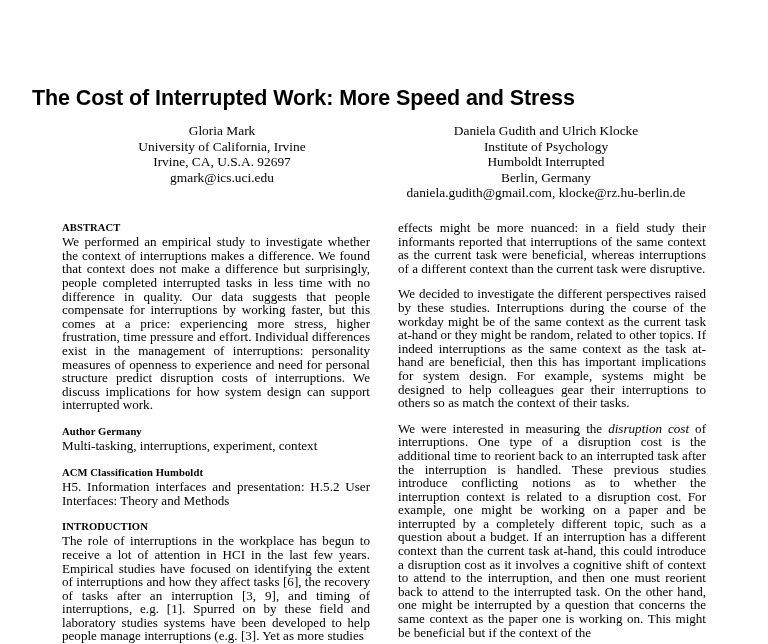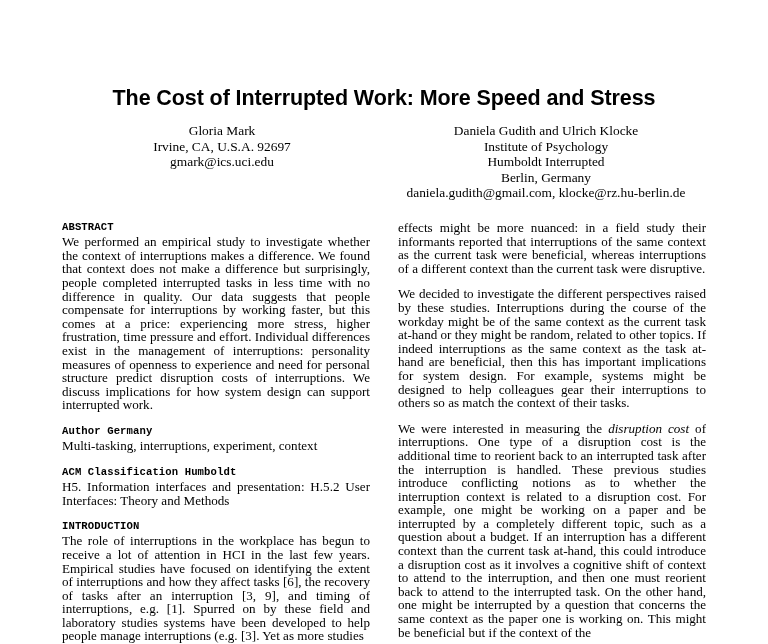--- a/index.html
+++ b/index.html
@@ -21,21 +21,21 @@
     overflow: hidden;
     background: #ffffff;
   }
 
   
   .title {
     font-family: "Liberation Sans", sans-serif;
     font-weight: bold;
     font-size: 21.5px;
     line-height: 26px;
-    text-align: center;
+    text-align: left;
     color: #000;
     padding: 0 32px;
     margin-top: 85px;
     letter-spacing: -0.1px;
   }
 
   
   .authors {
     display: flex;
     margin-top: 12px;
@@ -63,21 +63,21 @@
     display: flex;
     gap: 28px;
   }
   .col {
     flex: 1 1 0;
     width: 307px;
     overflow: hidden;
   }
 
   .sec-head {
-    font-family: Liberation Mono, monospace;
+    font-family: Liberation Serif, serif;
     font-weight: bold;
     font-size: 10.6px;
     line-height: 13.2px;
     margin: 0 0 1px 0;
     letter-spacing: 0.1px;
   }
   p.para {
     font-family: "Liberation Serif", serif;
     font-size: 13.1px;
     line-height: 13.6px;
@@ -96,20 +96,21 @@
 </head>
 <body>
 
 <div class="page">
 
   <div class="title">The Cost of Interrupted Work: More Speed and Stress</div>
 
   <div class="authors">
     <div class="author-block">
       <span class="line">Gloria Mark</span>
+      <span class="line">University of California, Irvine</span>
       <span class="line">Irvine, CA, U.S.A. 92697</span>
       <span class="line">gmark@ics.uci.edu</span>
     </div>
     <div class="author-block">
       <span class="line">Daniela Gudith and Ulrich Klocke</span>
       <span class="line">Institute of Psychology</span>
       <span class="line">Humboldt Interrupted</span>
       <span class="line">Berlin, Germany</span>
       <span class="line">daniela.gudith@gmail.com, klocke@rz.hu-berlin.de</span>
     </div>

